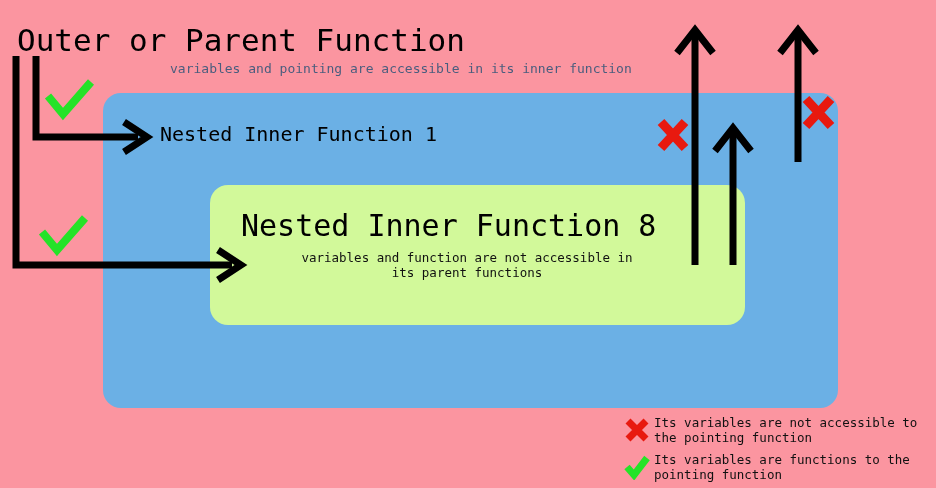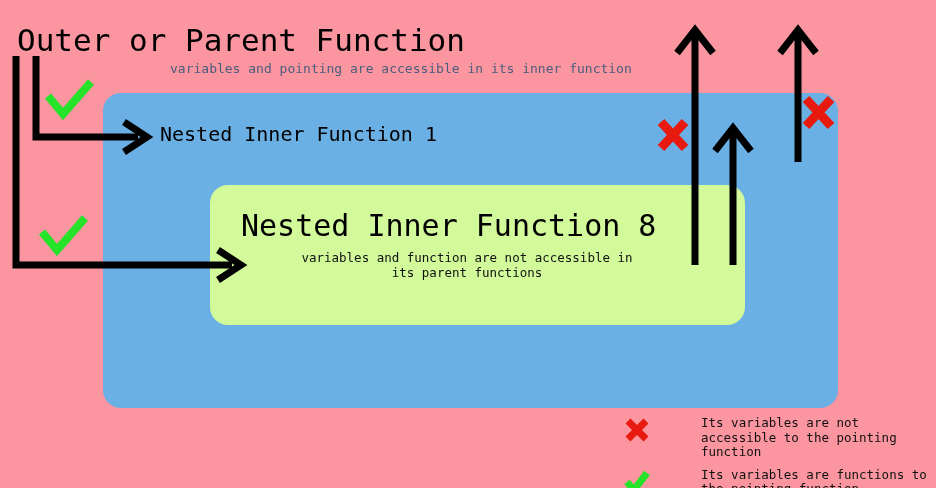--- a/index.html
+++ b/index.html
@@ -93,21 +93,20 @@
   .legend {
     position: absolute;
     left: 620px;
     top: 415px;
     width: 310px;
   }
   .legend-row {
     display: flex;
     align-items: flex-start;
     margin-bottom: 7px;
-    gap: 47px;
   }
   .legend-mark {
     width: 34px;
     flex: 0 0 34px;
     display: flex;
     justify-content: center;
     align-items: flex-start;
     padding-top: 2px;
   }
   .legend-text {

